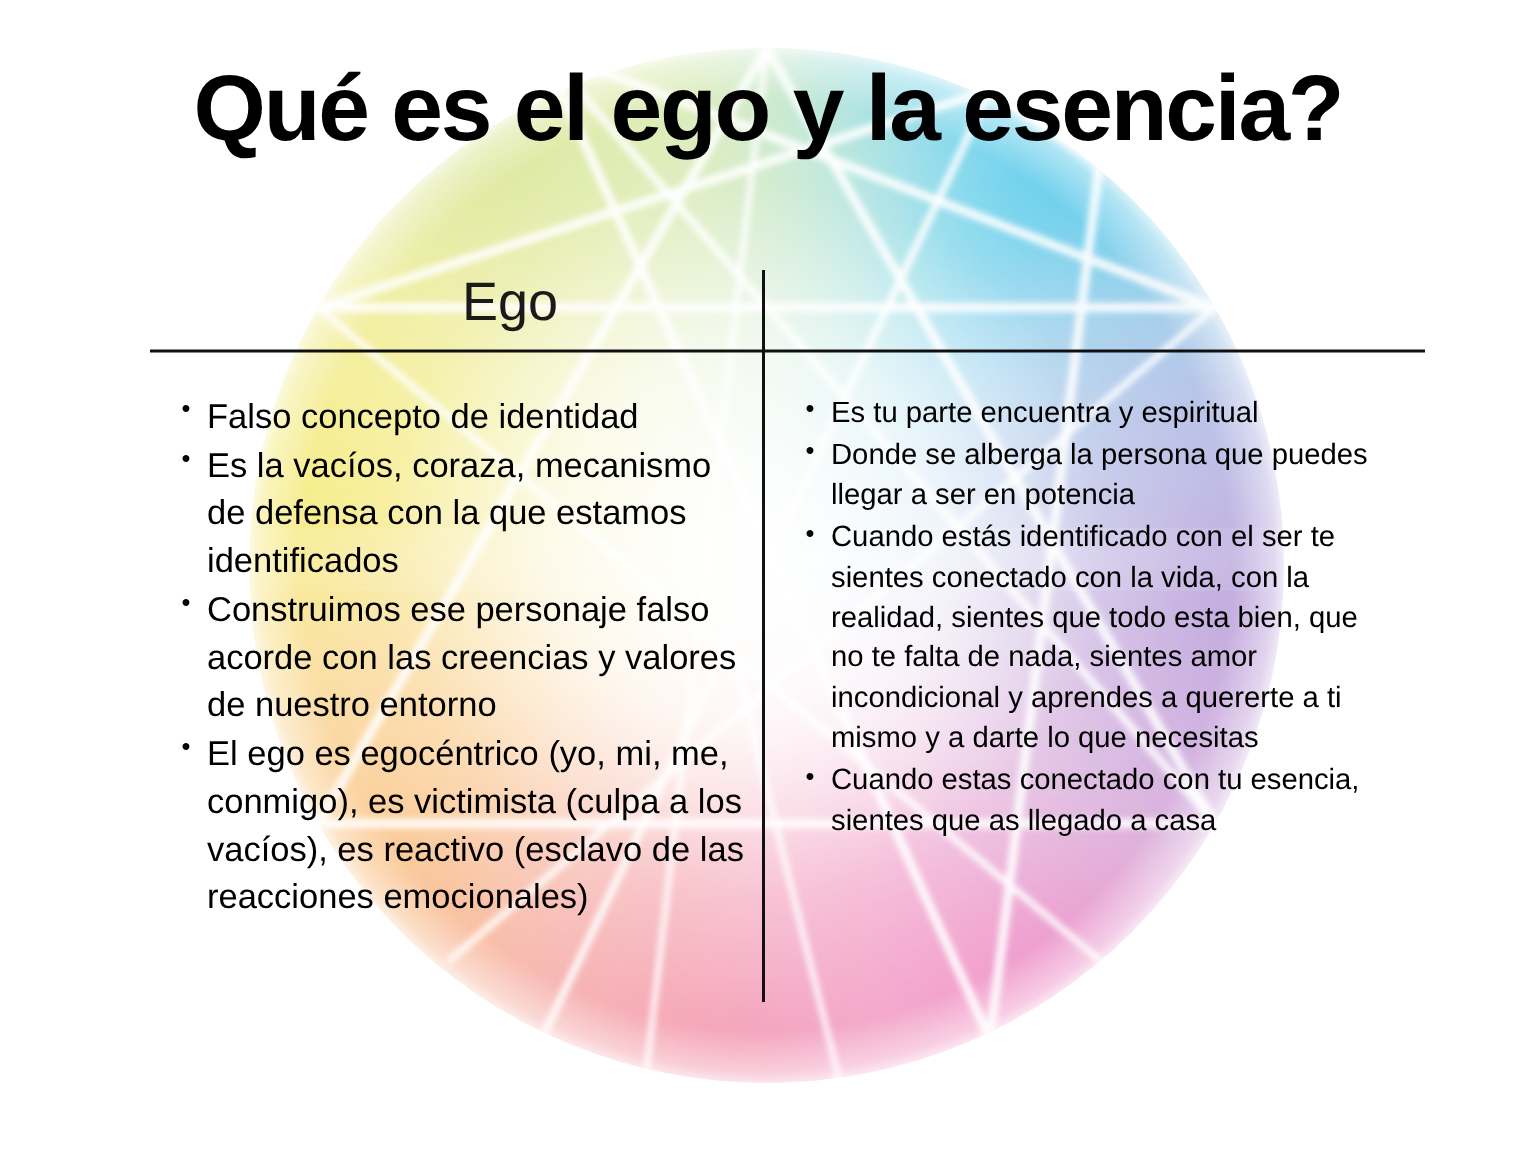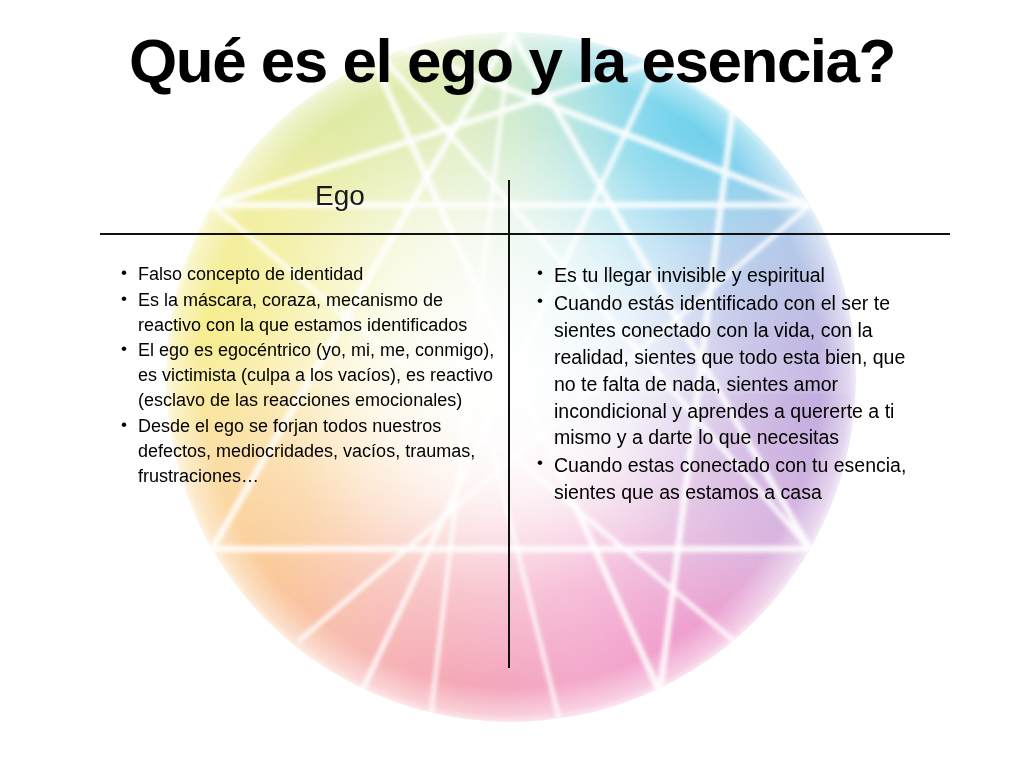--- a/index.html
+++ b/index.html
@@ -22,37 +22,37 @@
     left: 0; top: 0;
     width: 1024px; height: 768px;
     pointer-events: none;
   }
   #bg-circle-wrap svg { display:block; }
 
   
   #title {
     position: absolute;
     left: 0;
-    top: 28px;
+    top: 40px;
     width: 1024px;
     text-align: center;
     font-family: "Liberation Sans", sans-serif;
     font-weight: bold;
     font-size: 62px;
     letter-spacing: -1.5px;
     color: #000000;
     line-height: 1.05;
     white-space: nowrap;
   }
 
   
   .col-header {
     position: absolute;
     top: 180px;
-    font-size: 28px;
+    font-size: 36px;
     color: #1a1a1a;
     font-family: "Liberation Sans", sans-serif;
     text-align: center;
   }
   #header-ego   { left: 180px; width: 320px; }
   #header-esencia { left: 560px; width: 330px; }
 
   
   #h-rule {
     position: absolute;
@@ -74,21 +74,21 @@
   
   .bullet-col {
     position: absolute;
     font-family: "Liberation Sans", sans-serif;
     color: #000000;
   }
   #col-ego {
     left: 116px;
     top: 262px;
     width: 382px;
-    font-size: 18px;
+    font-size: 23px;
     line-height: 1.38;
   }
   #col-esencia {
     left: 532px;
     top: 262px;
     width: 384px;
     font-size: 19.5px;
     line-height: 1.38;
   }
   .bullet-col ul {
@@ -220,27 +220,28 @@
   <div id="title">Qué es el ego y la esencia?</div>
 
   <div id="h-rule"></div>
   <div id="v-rule"></div>
 
   <div id="header-ego" class="col-header">Ego</div>
 
   <div id="col-ego" class="bullet-col">
     <ul>
       <li>Falso concepto de identidad</li>
-      <li>Es la máscara, coraza, mecanismo de reactivo con la que estamos identificados</li>
+      <li>Es la vacíos, coraza, mecanismo de defensa con la que estamos identificados</li>
+      <li>Construimos ese personaje falso acorde con las creencias y valores de nuestro entorno</li>
       <li>El ego es egocéntrico (yo, mi, me, conmigo), es victimista (culpa a los vacíos), es reactivo (esclavo de las reacciones emocionales)</li>
-      <li>Desde el ego se forjan todos nuestros defectos, mediocridades, vacíos, traumas, frustraciones…</li>
     </ul>
   </div>
 
   <div id="col-esencia" class="bullet-col">
     <ul>
-      <li>Es tu llegar invisible y espiritual</li>
+      <li>Es tu parte encuentra y espiritual</li>
+      <li>Donde se alberga la persona que puedes llegar a ser en potencia</li>
       <li>Cuando estás identificado con el ser te sientes conectado con la vida, con la realidad, sientes que todo esta bien, que no te falta de nada, sientes amor incondicional y aprendes a quererte a ti mismo y a darte lo que necesitas</li>
-      <li>Cuando estas conectado con tu esencia, sientes que as estamos a casa</li>
+      <li>Cuando estas conectado con tu esencia, sientes que as llegado a casa</li>
     </ul>
   </div>
 
 </div>
 
 </body></html>

